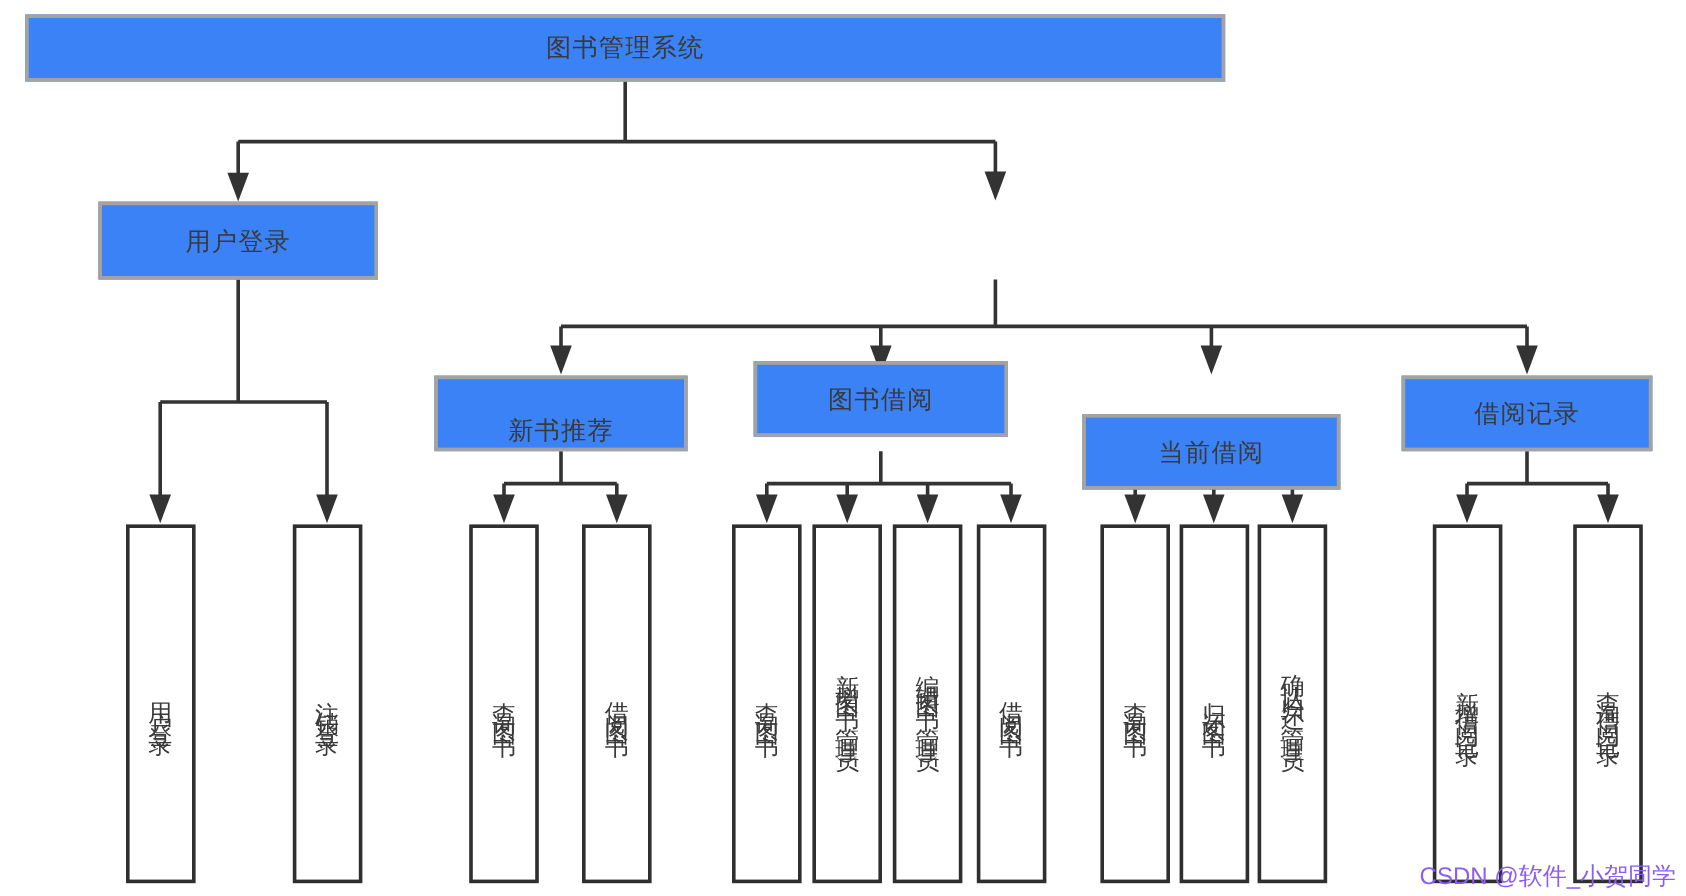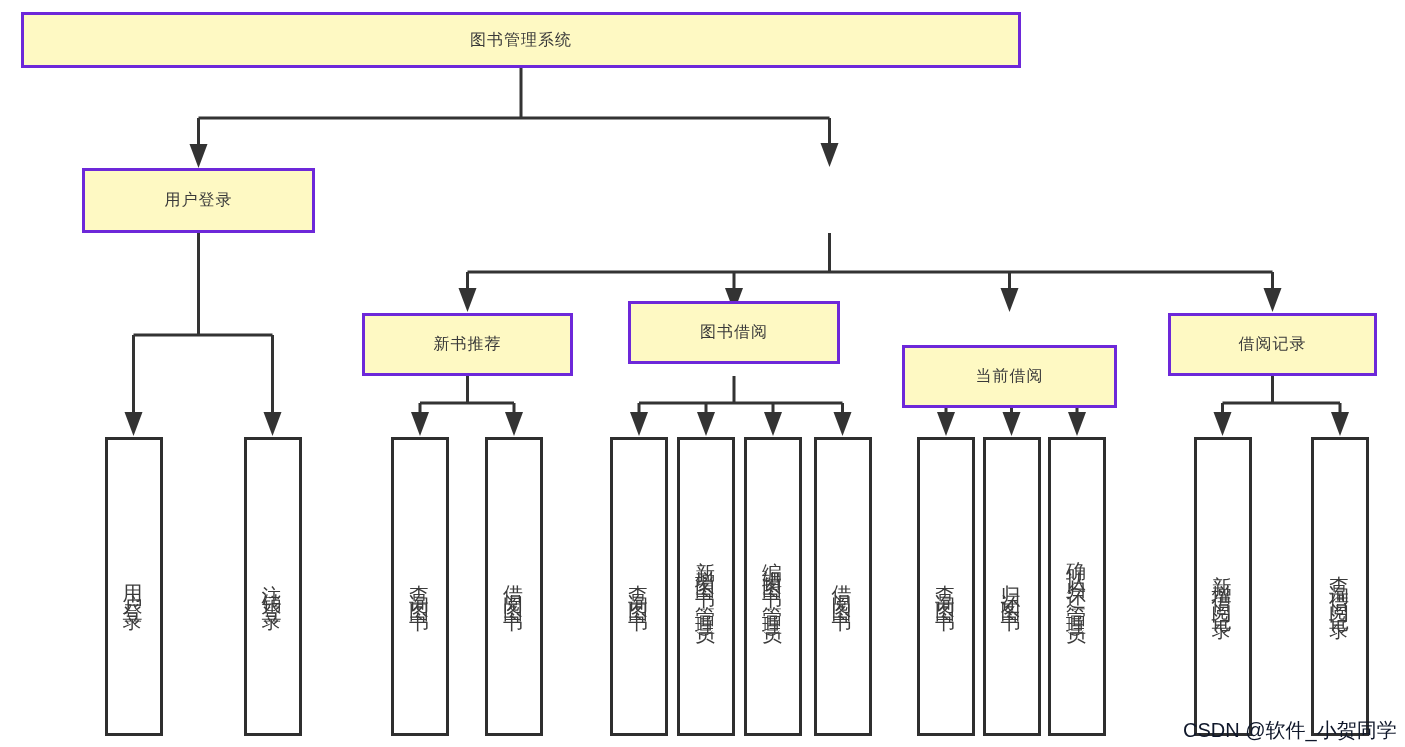--- a/index.html
+++ b/index.html
@@ -8,27 +8,27 @@
     width: 1405px;
     height: 747px;
     background: #ffffff;
     font-family: "Liberation Sans", "DejaVu Sans", sans-serif;
     overflow: hidden;
   }
   svg.wires { position: absolute; left: 0; top: 0; width: 1405px; height: 747px; }
   .node {
     position: absolute;
     box-sizing: border-box;
-    border: 3px solid #6d28d9;
-    background: #fef9c3;
+    border: 3px solid #a3a3a3;
+    background: #3b82f6;
     display: flex;
     align-items: center;
     justify-content: center;
     color: #3a3a3a;
-    font-size: 16px;
+    font-size: 21px;
     letter-spacing: 1px;
   }
   .leaf {
     position: absolute;
     box-sizing: border-box;
     top: 437px;
     width: 58px;
     height: 299px;
     border: 3px solid #2f2f2f;
     background: #ffffff;
@@ -42,21 +42,21 @@
     font-size: 20px;
     letter-spacing: 9px;
     color: #3a3a3a;
     white-space: nowrap;
   }
   .watermark {
     position: absolute;
     left: 1183px;
     top: 717px;
     font-size: 20px;
-    color: #0f172a;
+    color: #8b5cf6;
     white-space: nowrap;
     z-index: 5;
   }
 </style>
 </head>
 <body>
 
 <div class="canvas">
 
   <svg class="wires" viewBox="0 0 1405 747">
@@ -94,21 +94,21 @@
   </svg>
 
   <div class="node" style="left:21px; top:12px; width:1000px; height:56px;">
     <span>图书管理系统</span>
   </div>
 
   <div class="node" style="left:82px; top:168px; width:233px; height:65px;">
     <span>用户登录</span>
   </div>
 
-  <div class="node" style="left:362px; top:313px; width:211px; height:63px;">
+  <div class="node" style="left:362px; top:313px; width:211px; height:63px;align-items:flex-end;">
     <span>新书推荐</span>
   </div>
   <div class="node" style="left:628px; top:301px; width:212px; height:63px;">
     <span>图书借阅</span>
   </div>
   <div class="node" style="left:902px; top:313px; width:215px; height:63px;margin-top:32px;">
     <span>当前借阅</span>
   </div>
   <div class="node" style="left:1168px; top:313px; width:209px; height:63px;">
     <span>借阅记录</span>

